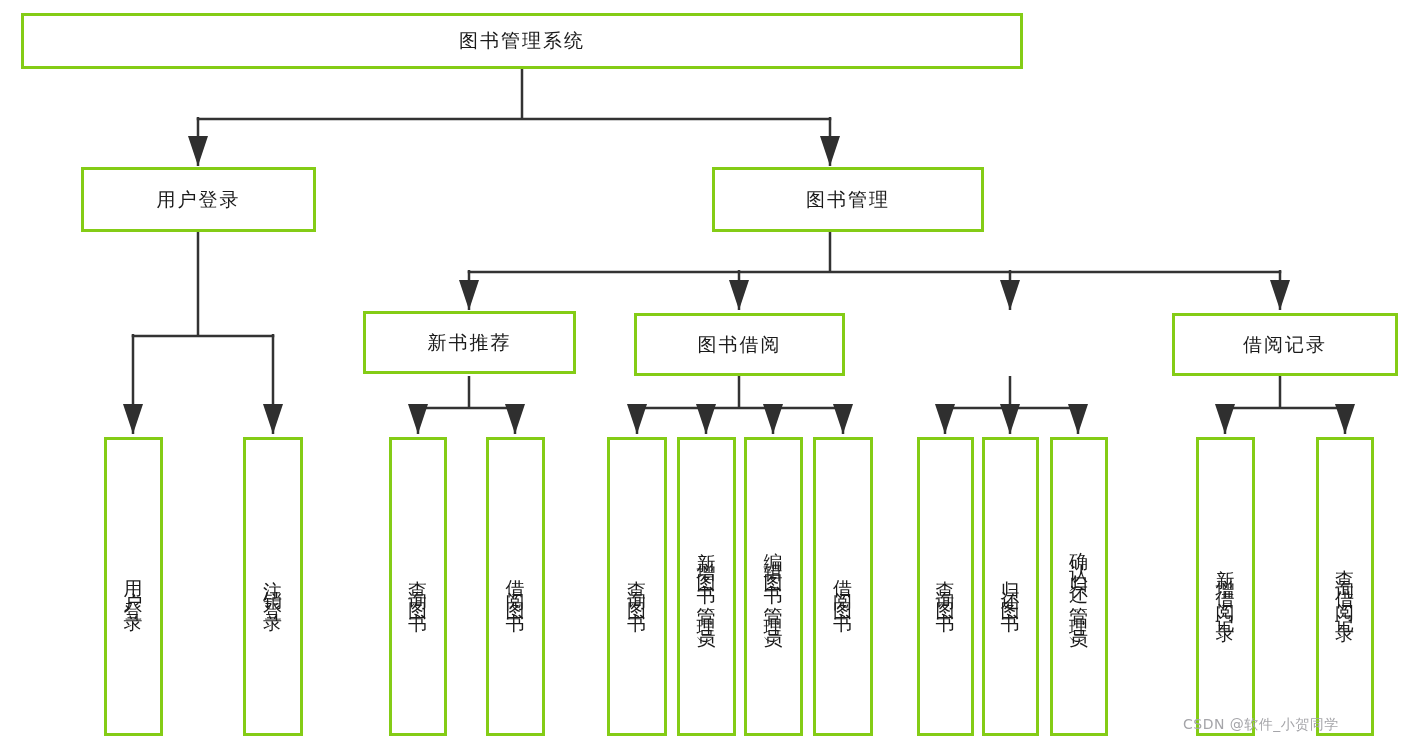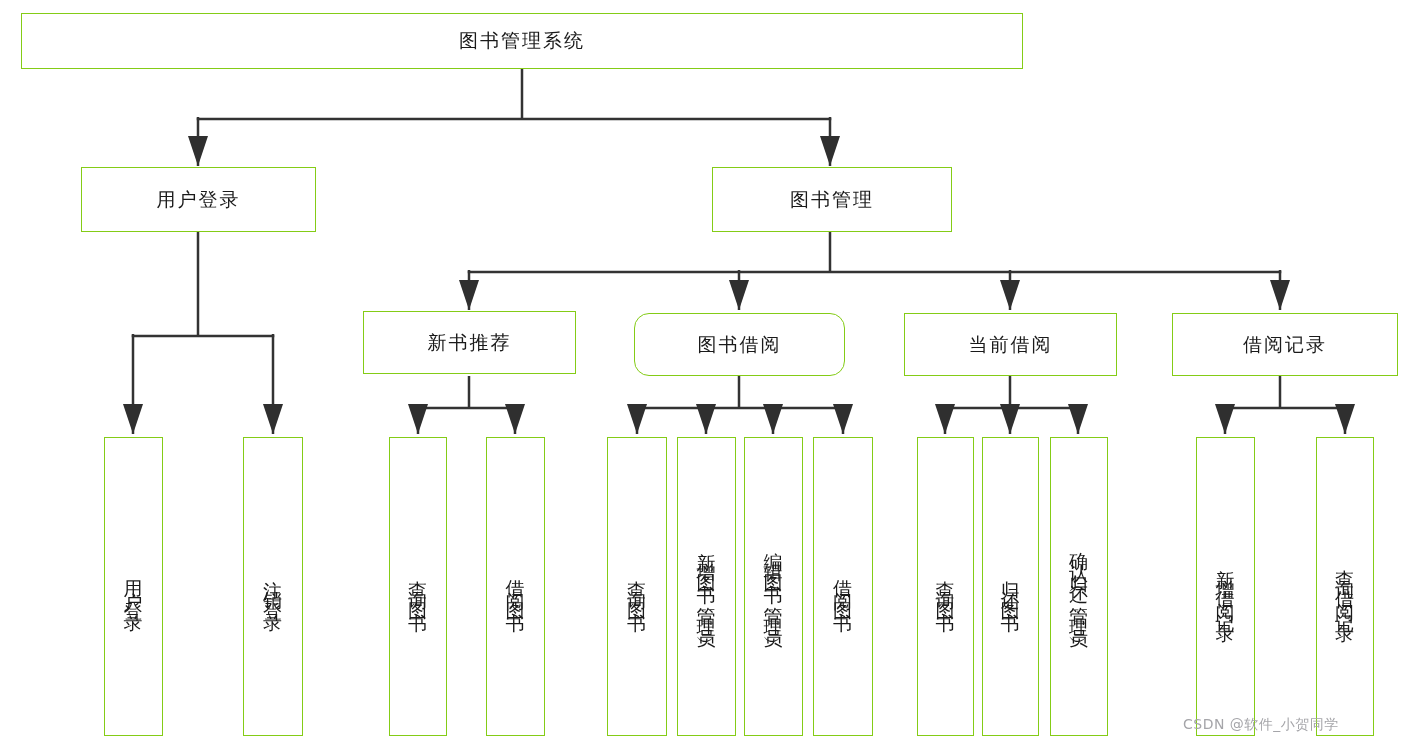--- a/index.html
+++ b/index.html
@@ -18,21 +18,21 @@
   .stage svg.wires {
     position: absolute;
     left: 0;
     top: 0;
     z-index: 1;
   }
   .box {
     position: absolute;
     box-sizing: border-box;
     background: #ffffff;
-    border: 1px solid #84cc16;
+    border: 3px solid #84cc16;
     display: flex;
     align-items: center;
     justify-content: center;
     z-index: 2;
     color: #1a1a1a;
   }
   .box .lbl {
     font-size: 19px;
     letter-spacing: 2px;
     color: #1a1a1a;
@@ -111,32 +111,29 @@
     </g>
   </svg>
 
   <div class="box" style="left:21px; top:13px; width:1002px; height:56px;">
     <span class="lbl">图书管理系统</span>
   </div>
 
   <div class="box" style="left:81px; top:167px; width:235px; height:65px;">
     <span class="lbl">用户登录</span>
   </div>
-  <div class="box" style="left:712px; top:167px; width:240px; height:65px;">
+  <div class="box" style="left:712px; top:167px; width:272px; height:65px;">
     <span class="lbl">图书管理</span>
   </div>
 
   <div class="box" style="left:363px; top:311px; width:213px; height:63px;">
     <span class="lbl">新书推荐</span>
   </div>
-  <div class="box" style="left:634px; top:313px; width:211px; height:63px;border-radius:15px;">
+  <div class="box" style="left:634px; top:313px; width:211px; height:63px;">
     <span class="lbl">图书借阅</span>
-  </div>
-  <div class="box" style="left:904px; top:313px; width:213px; height:63px;">
-    <span class="lbl">当前借阅</span>
   </div>
   <div class="box" style="left:1172px; top:313px; width:226px; height:63px;">
     <span class="lbl">借阅记录</span>
   </div>
 
   <div class="box v" style="left:104px; top:437px; width:59px; height:299px;">
     <span class="lbl">用户登录</span>
   </div>
   <div class="box v" style="left:243px; top:437px; width:60px; height:299px;">
     <span class="lbl">注销登录</span>

